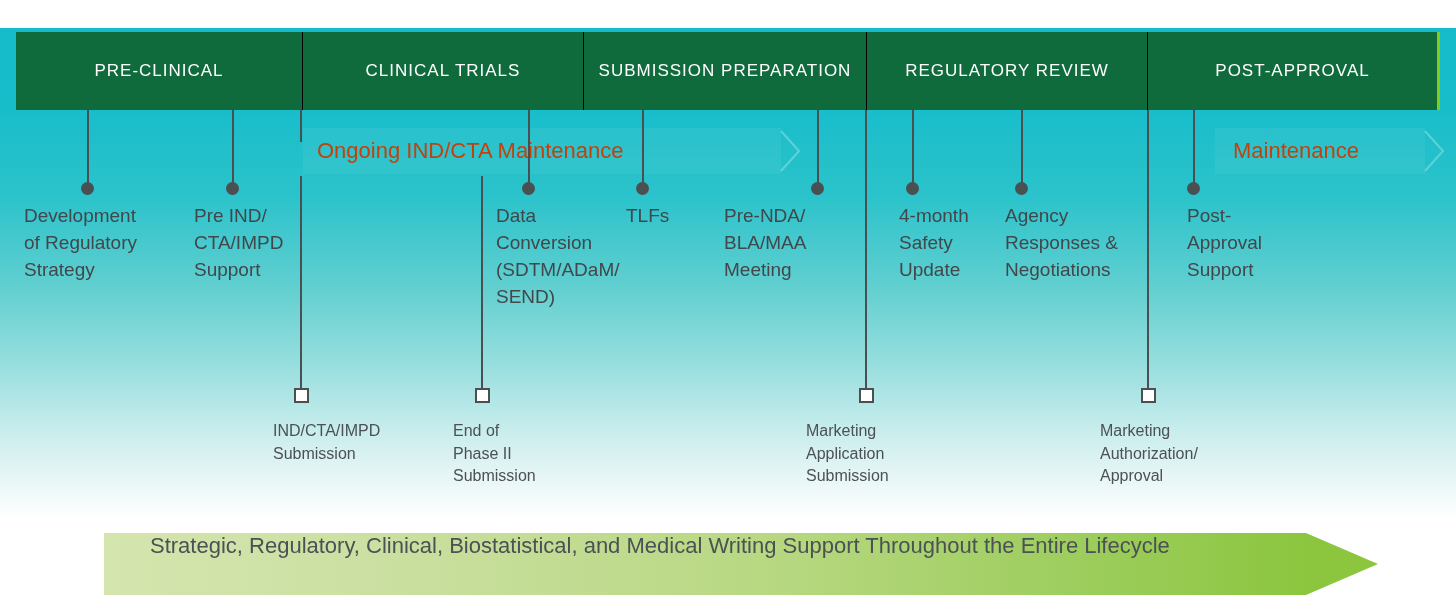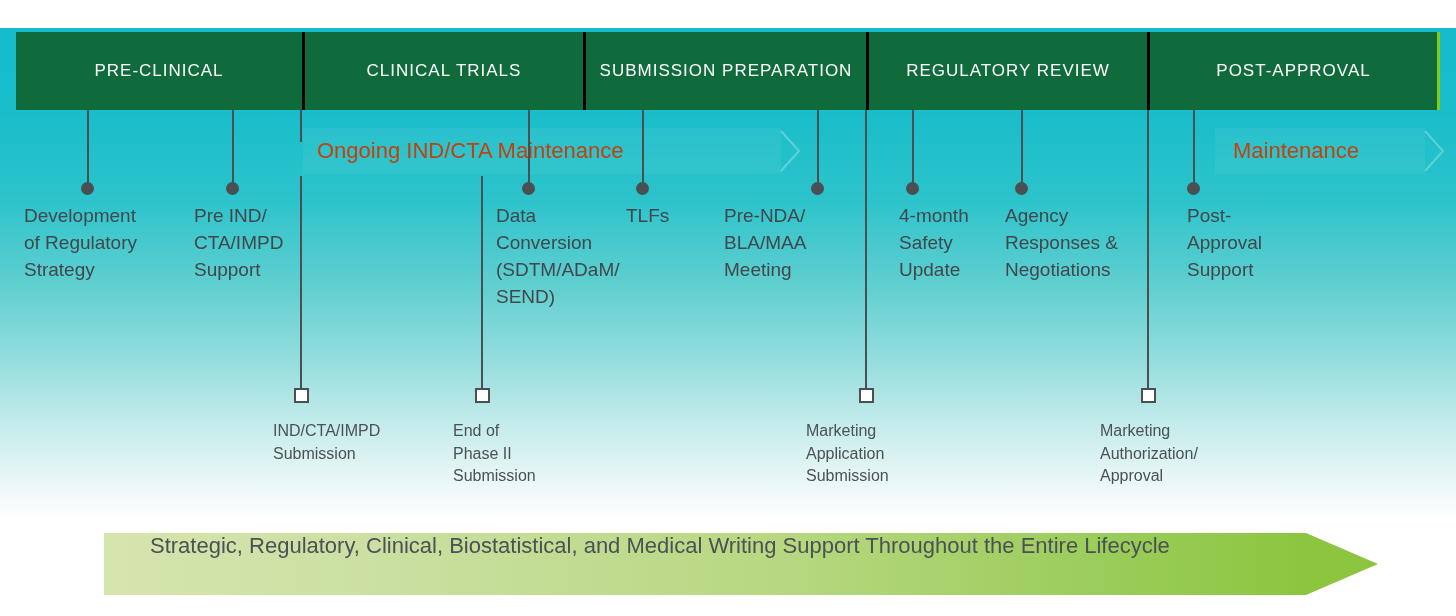--- a/index.html
+++ b/index.html
@@ -52,21 +52,21 @@
     align-items: center;
     justify-content: center;
     text-align: center;
     color: #ffffff;
     font-size: 17px;
     letter-spacing: 1.0px;
     line-height: 1.22;
     box-sizing: border-box;
     background: #0f6b3c;
   }
-  .phase-seg + .phase-seg { border-left: 3px solid #000000; }
+  .phase-seg + .phase-seg { border-left: 1px solid #000000; }
   .phase-seg span { display: block; }
 
   
   .vline {
     position: absolute;
     width: 2px;
     background: #4a4f52;
   }
 
   

